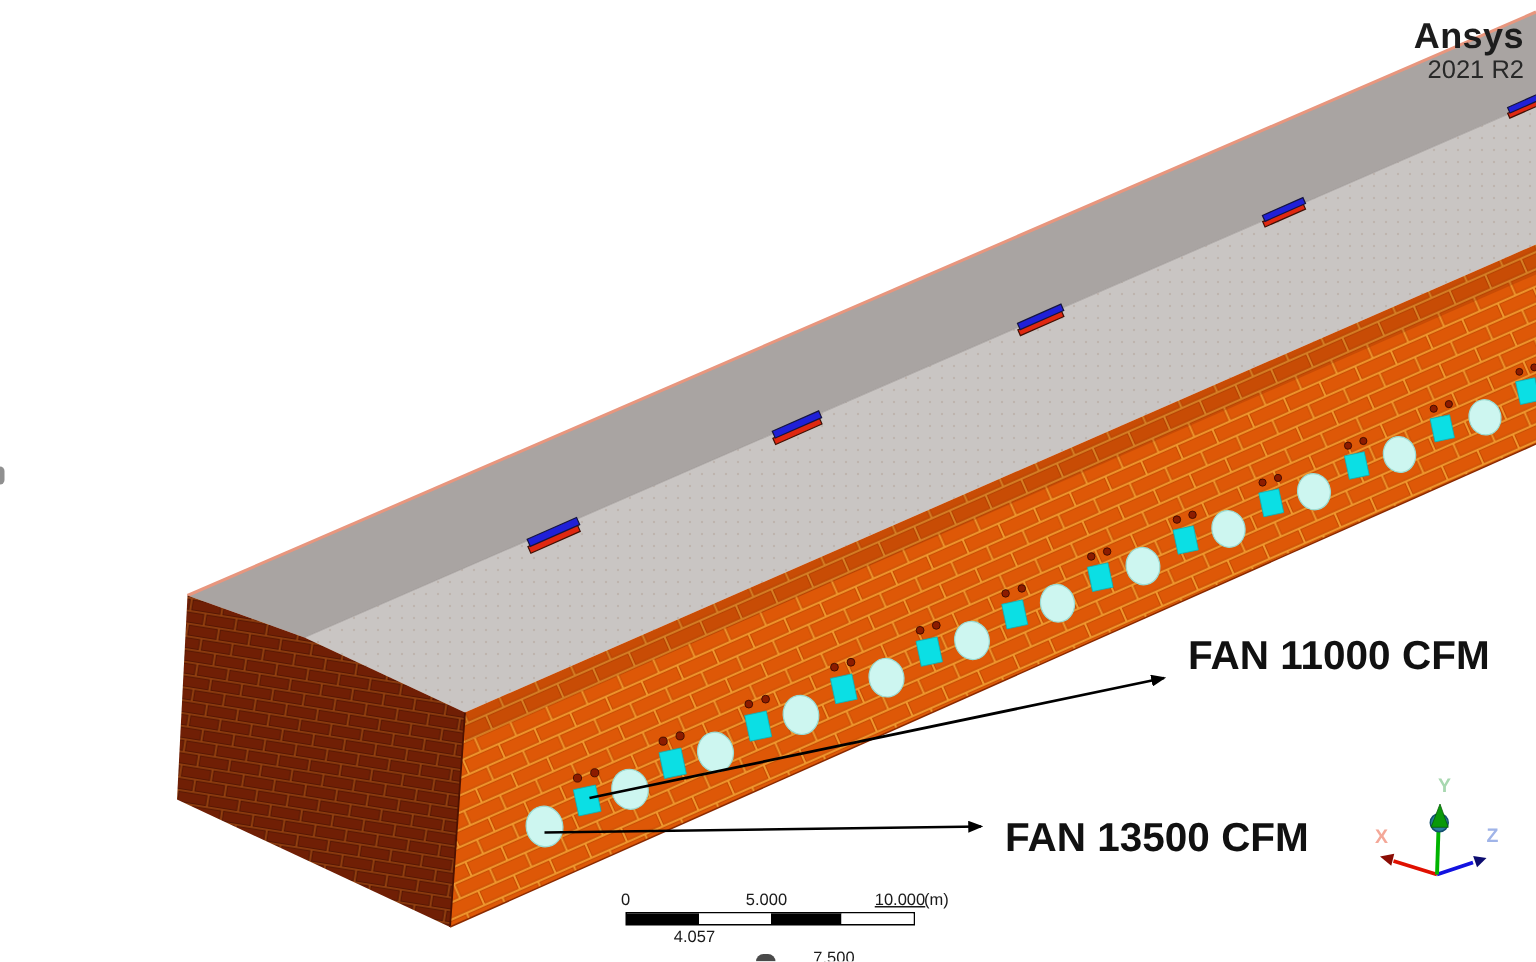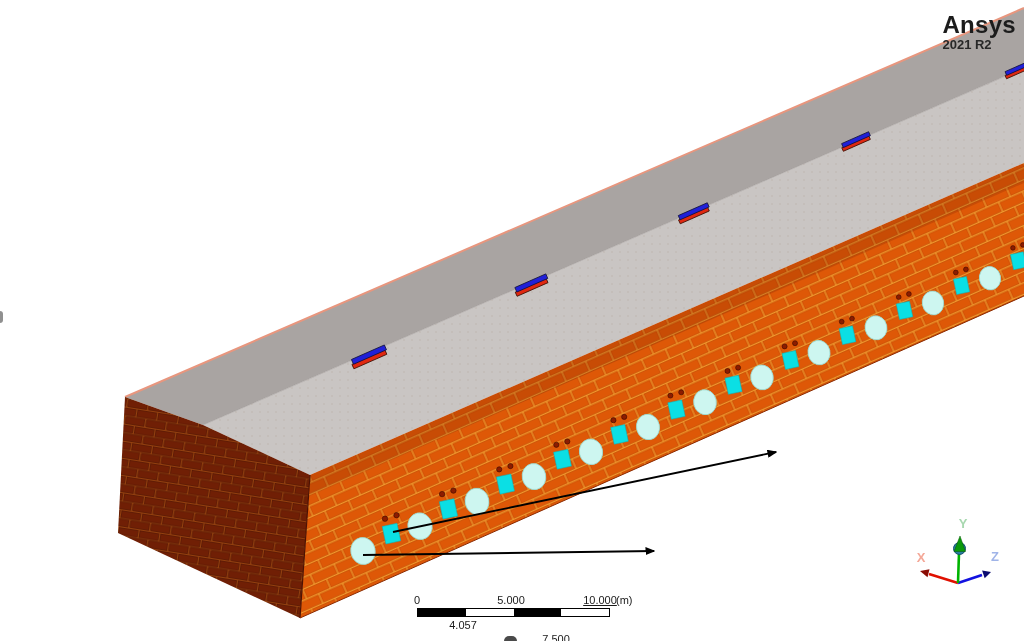--- a/index.html
+++ b/index.html
@@ -17,23 +17,23 @@
   .brick-end-rect{fill:var(--brick-end,#701f05);}
   .brick-end-bg{fill:var(--brick-end-mortar,#93400f);}
   .fan-circle{fill:var(--fan-circle,#cdf6f0);stroke:#9adcd4;stroke-width:.8;}
   .fan-square{fill:var(--fan-square,#0bdfe4);stroke:#0ab0b8;stroke-width:.5;}
   .wall-dot{fill:var(--wall-dot-red,#8c1c00);stroke:#3c0a00;stroke-width:.6;}
   .vent-red{fill:var(--vent-side-red,#e02810);}
   .vent-blue{fill:var(--vent-top-blue,#2020d8);}
   .ann-arrow{stroke:#000;stroke-width:1.8;fill:none;}
 
   
-  .ansys-logo{position:absolute;right:8px;top:13px;text-align:left;line-height:1;}
+  .ansys-logo{position:absolute;right:8px;top:13px;text-align:right;line-height:1;}
   .ansys-brand{font-size:24px;font-weight:800;color:#1c1c1c;letter-spacing:.3px;}
-  .ansys-version{font-size:13px;font-weight:700;color:#282828;margin-top:1px;}
+  .ansys-version{font-size:17px;font-weight:400;color:#282828;margin-top:1px;}
 
   .fan-label{position:absolute;font-size:27px;font-weight:600;color:var(--annotation-text,#111);
              white-space:nowrap;line-height:1.1;}
   .fan-label-top{left:792px;top:423px;}
   .fan-label-bottom{left:670px;top:544px;}
 
   .scalebar{position:absolute;left:417px;top:595px;width:235px;height:40px;font-size:11px;color:#1a1a1a;}
   .scalebar .sl{position:absolute;white-space:nowrap;line-height:11px;}
   .sl.t0{left:0;top:0;transform:translateX(-50%);}
   .sl.t5{left:94px;top:0;transform:translateX(-50%);}
@@ -174,20 +174,22 @@
       <line class="ann-arrow" x1="393" y1="532" x2="776" y2="452" marker-end="url(#ah)"></line>
       <line class="ann-arrow" x1="363" y1="555" x2="654" y2="551" marker-end="url(#ah)"></line>
     </g>
   </svg>
 
   <div class="ansys-logo">
     <div class="ansys-brand">Ansys</div>
     <div class="ansys-version">2021 R2</div>
   </div>
 
+  <div class="fan-label fan-label-top">FAN 11000 CFM</div>
+  <div class="fan-label fan-label-bottom">FAN 13500 CFM</div>
 
   <div class="scalebar">
     <span class="sl t0">0</span>
     <span class="sl t5">5.000</span>
     <span class="sl t10">10.000</span>
     <span class="sl tm">(m)</span>
     <div class="bar">
       <div class="seg black"></div>
       <div class="seg white"></div>
       <div class="seg black"></div>

